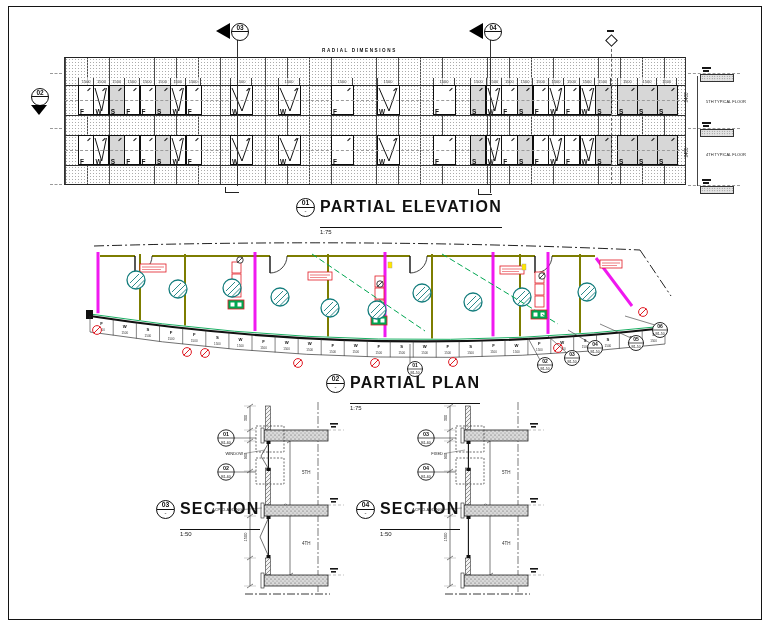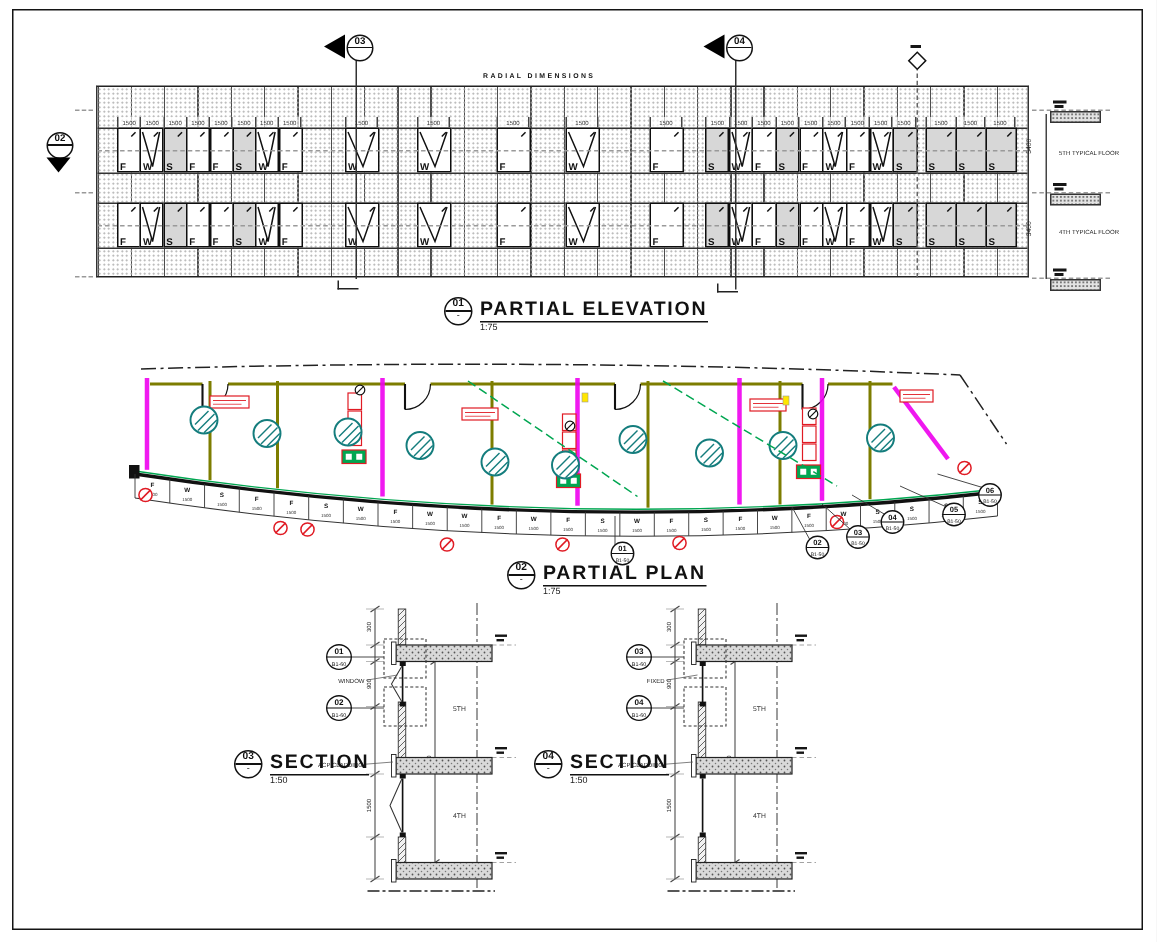--- a/index.html
+++ b/index.html
@@ -43,21 +43,21 @@
   .rot{transform:rotate(-90deg);transform-origin:center;font-size:4.5px;color:#222;white-space:nowrap;}
   .tinytxt{font-size:4px;color:#222;white-space:nowrap;}
   .vdim{position:absolute;width:0;border-left:0.9px solid #444;}
   
   .dtitle{position:absolute;display:flex;align-items:flex-start;z-index:7;}
   .tbub{position:relative;width:17px;height:17px;border:1.3px solid #111;border-radius:50%;flex:0 0 auto;
         background:linear-gradient(#fff 0 47%,#111 47% 53%,#fff 53%);text-align:center;}
   .tbub .n{display:block;font-size:6.8px;font-weight:bold;line-height:8px;}
   .tbub .s{display:block;font-size:6px;line-height:8px;}
   .tlab{margin-left:5px;}
-  .tlab .l{font-size:13px;font-weight:bold;letter-spacing:1.2px;border-bottom:1.1px solid #111;padding-bottom:1px;white-space:nowrap;text-align:right;}
+  .tlab .l{font-size:16px;font-weight:bold;letter-spacing:1.2px;border-bottom:1.1px solid #111;padding-bottom:11px;white-space:nowrap;text-align:right;}
   .tlab .sc{font-size:6px;margin-top:1px;color:#222;}
   .heading{position:absolute;font-size:4.6px;font-weight:bold;letter-spacing:1.6px;color:#111;z-index:6;}
 </style>
 </head>
 <body>
 
 <div class="sheet">
   <div class="frame"></div>
 
   <svg width="0" height="0" style="position:absolute">
@@ -693,21 +693,21 @@
       </g>
       <g>
         <line x1="575" y1="89" x2="545" y2="80" stroke="#333" stroke-width="0.6"></line>
         <circle cx="580" cy="94" r="7.5" fill="#fff" stroke="#111" stroke-width="0.9"></circle>
         <line x1="572.5" y1="94" x2="587.5" y2="94" stroke="#111" stroke-width="0.7"></line>
         <text x="580" y="92.4" font-size="5" text-anchor="middle" fill="#111" font-weight="bold">06</text>
         <text x="580" y="99.4" font-size="3.4" text-anchor="middle" fill="#111">B1-50</text>
       </g>
     </svg>
 
-  <div class="dtitle" style="left:338px;top:374px">
+  <div class="dtitle" style="left:326px;top:374px">
     <div class="tbub">
       <span class="n">02</span>
       <span class="s">-</span>
     </div>
     <div class="tlab">
       <div class="l">PARTIAL PLAN</div>
       <div class="sc">1:75</div>
     </div>
   </div>
 

